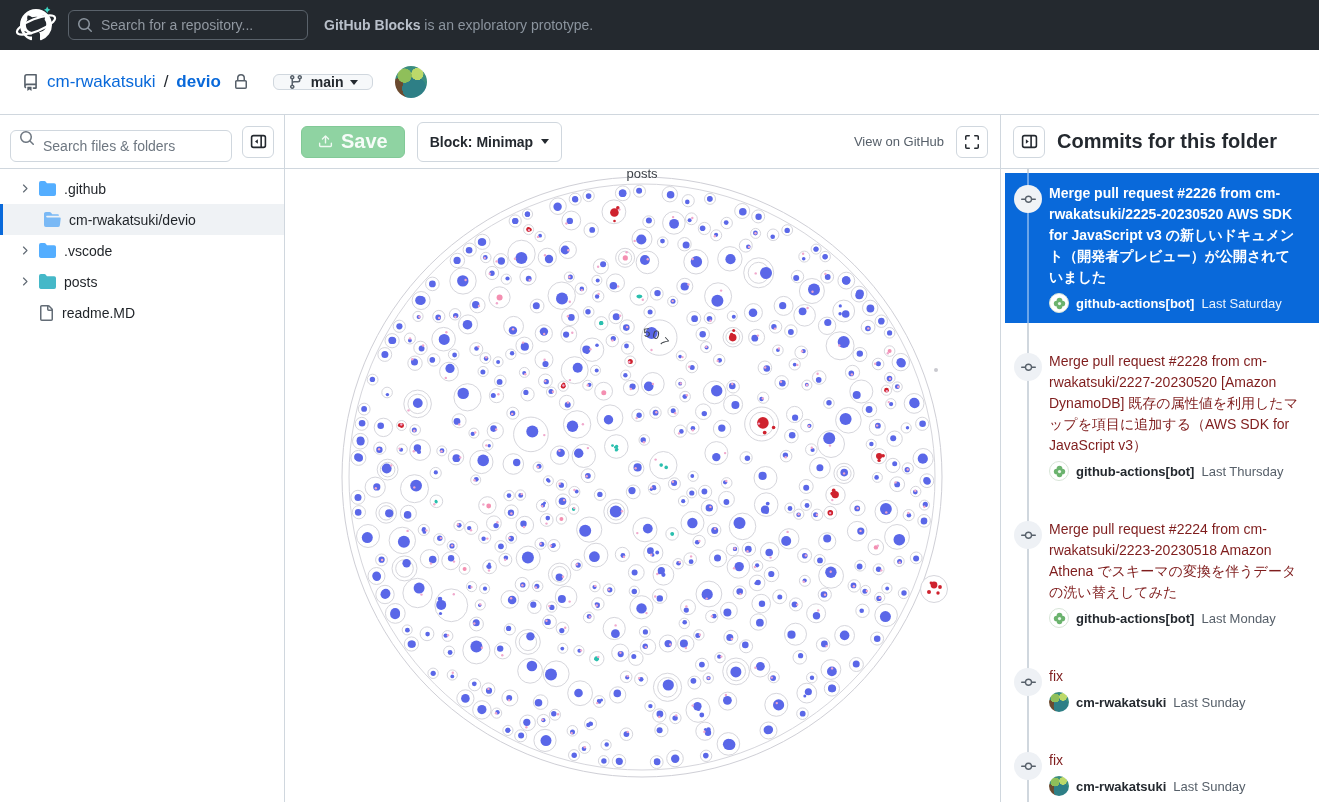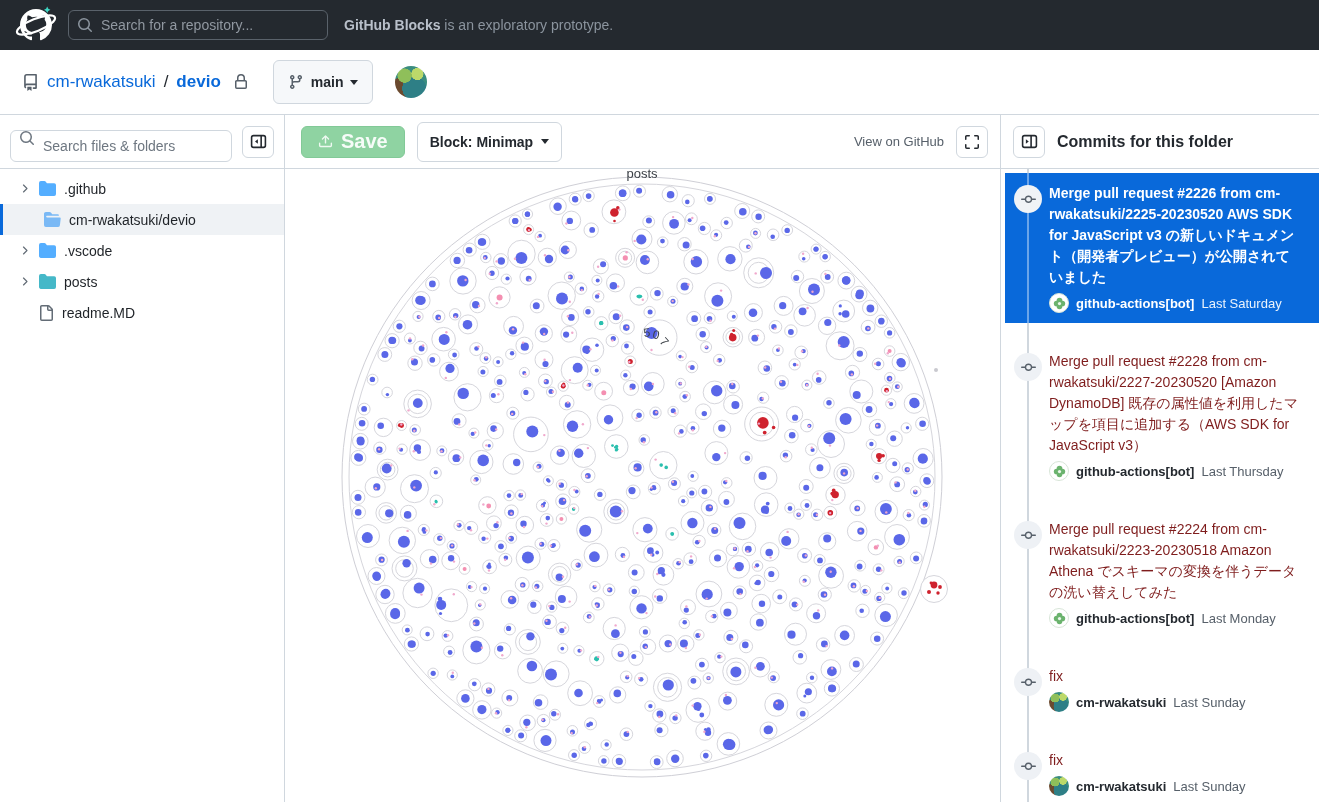--- a/index.html
+++ b/index.html
@@ -3,37 +3,37 @@
 <meta charset="utf-8">
 <style>
   * { margin:0; padding:0; box-sizing:border-box; }
   html,body { width:1319px; height:802px; overflow:hidden; background:#fff;
     font-family:"Liberation Sans", sans-serif; color:#24292f; }
 
   
   .top-bar { height:50px; background:#24292f; display:flex; align-items:center; padding:0 16px; }
   .logo { width:40px; height:40px; display:flex; align-items:center; justify-content:center; margin-right:12px; }
   .logo svg { overflow:visible; }
-  .hdr-search { position:relative; width:260px; }
+  .hdr-search { position:relative; width:240px; }
   .hdr-search input { width:100%; height:30px; background:#24292f; border:1px solid #5a626b;
     border-radius:6px; color:#c9d1d9; font-size:14px; padding:0 10px 0 32px; outline:none;
     font-family:"Liberation Sans", sans-serif; }
   .hdr-search input::placeholder { color:#9198a1; }
   .hdr-search .s-icon { position:absolute; left:9px; top:7px; }
   .banner { margin-left:16px; font-size:14px; color:#8b949e; }
   .banner b { color:#b9c0ca; font-weight:700; }
 
   
   .repo-bar { height:65px; background:#fff; border-bottom:1px solid #d0d7de;
     display:flex; align-items:center; padding:0 22px; }
   .repo-bar .crumb { display:flex; align-items:center; gap:8px; font-size:17px; }
   .crumb a { color:#0969da; text-decoration:none; cursor:pointer; }
   .crumb .sep { color:#24292f; }
   .crumb .repo-name { font-weight:700; }
-  .branch-btn { margin-left:24px; display:flex; align-items:center; gap:7px; height:44px;
+  .branch-btn { margin-left:24px; display:flex; align-items:center; gap:7px; height:16px;
     padding:0 14px; background:#f6f8fa; border:1px solid #d0d7de; border-radius:6px;
     font-size:14px; font-weight:600; color:#24292f; cursor:pointer; }
   .avatar { width:32px; height:32px; border-radius:50%; margin-left:22px; cursor:pointer;
     background: radial-gradient(circle at 30% 30%, #8fbf5a 0 22%, transparent 23%),
                 radial-gradient(circle at 70% 25%, #bcd96a 0 18%, transparent 19%),
                 radial-gradient(circle at 60% 70%, #2e7f86 0 40%, transparent 41%),
                 radial-gradient(circle at 20% 75%, #6b4a2f 0 35%, transparent 36%),
                 #3a8d7f; }
   .caret { width:0; height:0; border-left:4px solid transparent; border-right:4px solid transparent;
     border-top:5px solid #24292f; }
@@ -70,21 +70,21 @@
   .block-btn { display:flex; align-items:center; gap:8px; height:40px; padding:0 12px;
     background:#fff; border:1px solid #d0d7de; border-radius:6px; color:#24292f;
     font-size:14px; font-weight:600; cursor:pointer; }
   .view-link { margin-left:auto; font-size:13px; color:#57606a; cursor:pointer; text-decoration:none; }
   .viz { position:relative; flex:1; overflow:hidden; background:#fff; }
 
   
   .commits-panel { width:319px; border-left:1px solid #d0d7de; display:flex; flex-direction:column; }
   .panel-header { height:54px; border-bottom:1px solid #d0d7de; display:flex; align-items:center;
     gap:12px; padding:0 12px; }
-  .panel-title { font-size:16px; font-weight:700; color:#24292f; }
+  .panel-title { font-size:20px; font-weight:700; color:#24292f; }
   .commits { position:relative; flex:1; overflow:hidden; padding:4px 0 0 4px; }
   .rail { position:absolute; left:26px; top:0; bottom:0; width:2px; background:#d0d7de; }
   .commit-item { position:relative; margin-bottom:18px; padding:10px 16px 10px 44px; cursor:pointer; }
   .commit-item.selected { background:#0969da; color:#fff; }
   .commit-item.selected::before { content:""; position:absolute; left:22px; top:0; bottom:0;
     width:2px; background:rgba(255,255,255,.4); }
   .commit-node { position:absolute; left:9px; top:12px; width:28px; height:28px; border-radius:50%;
     background:#eef1f5; display:flex; align-items:center; justify-content:center; }
   .commit-item.selected .commit-node { background:#f0f3f6; }
   .commit-msg { font-size:14px; line-height:21px; color:#7f1d1d; }

